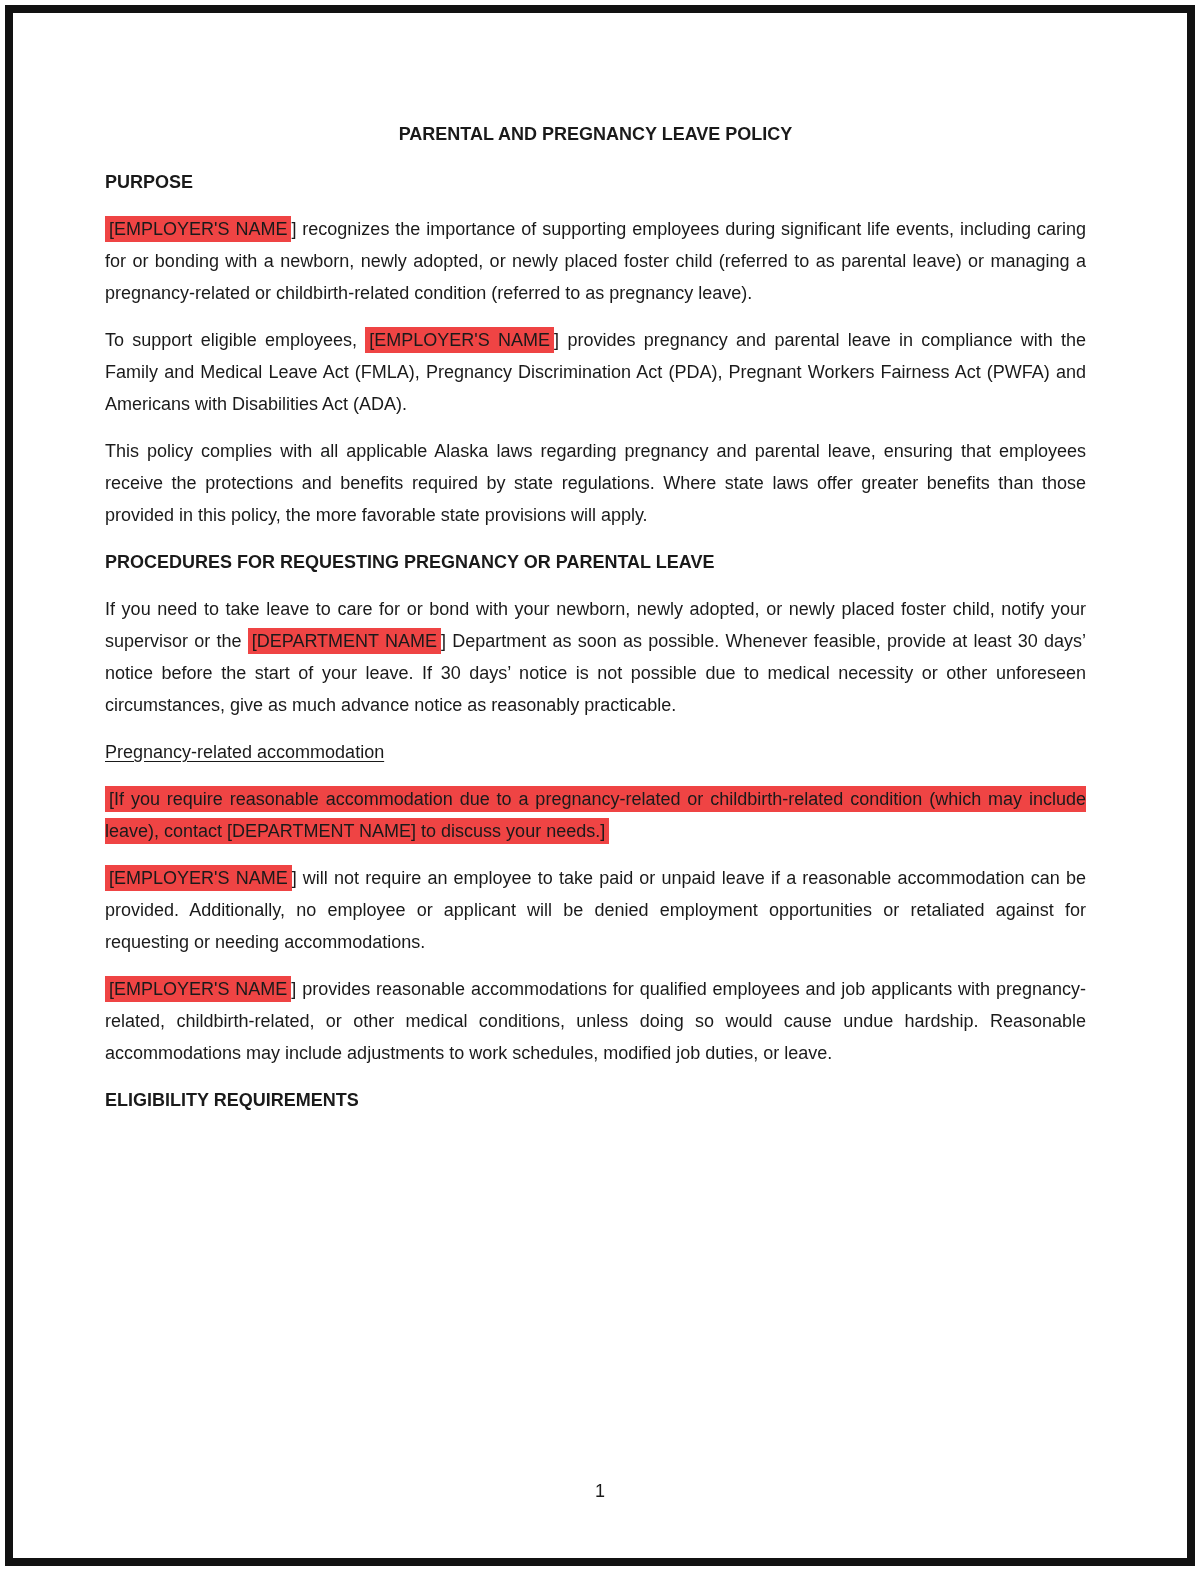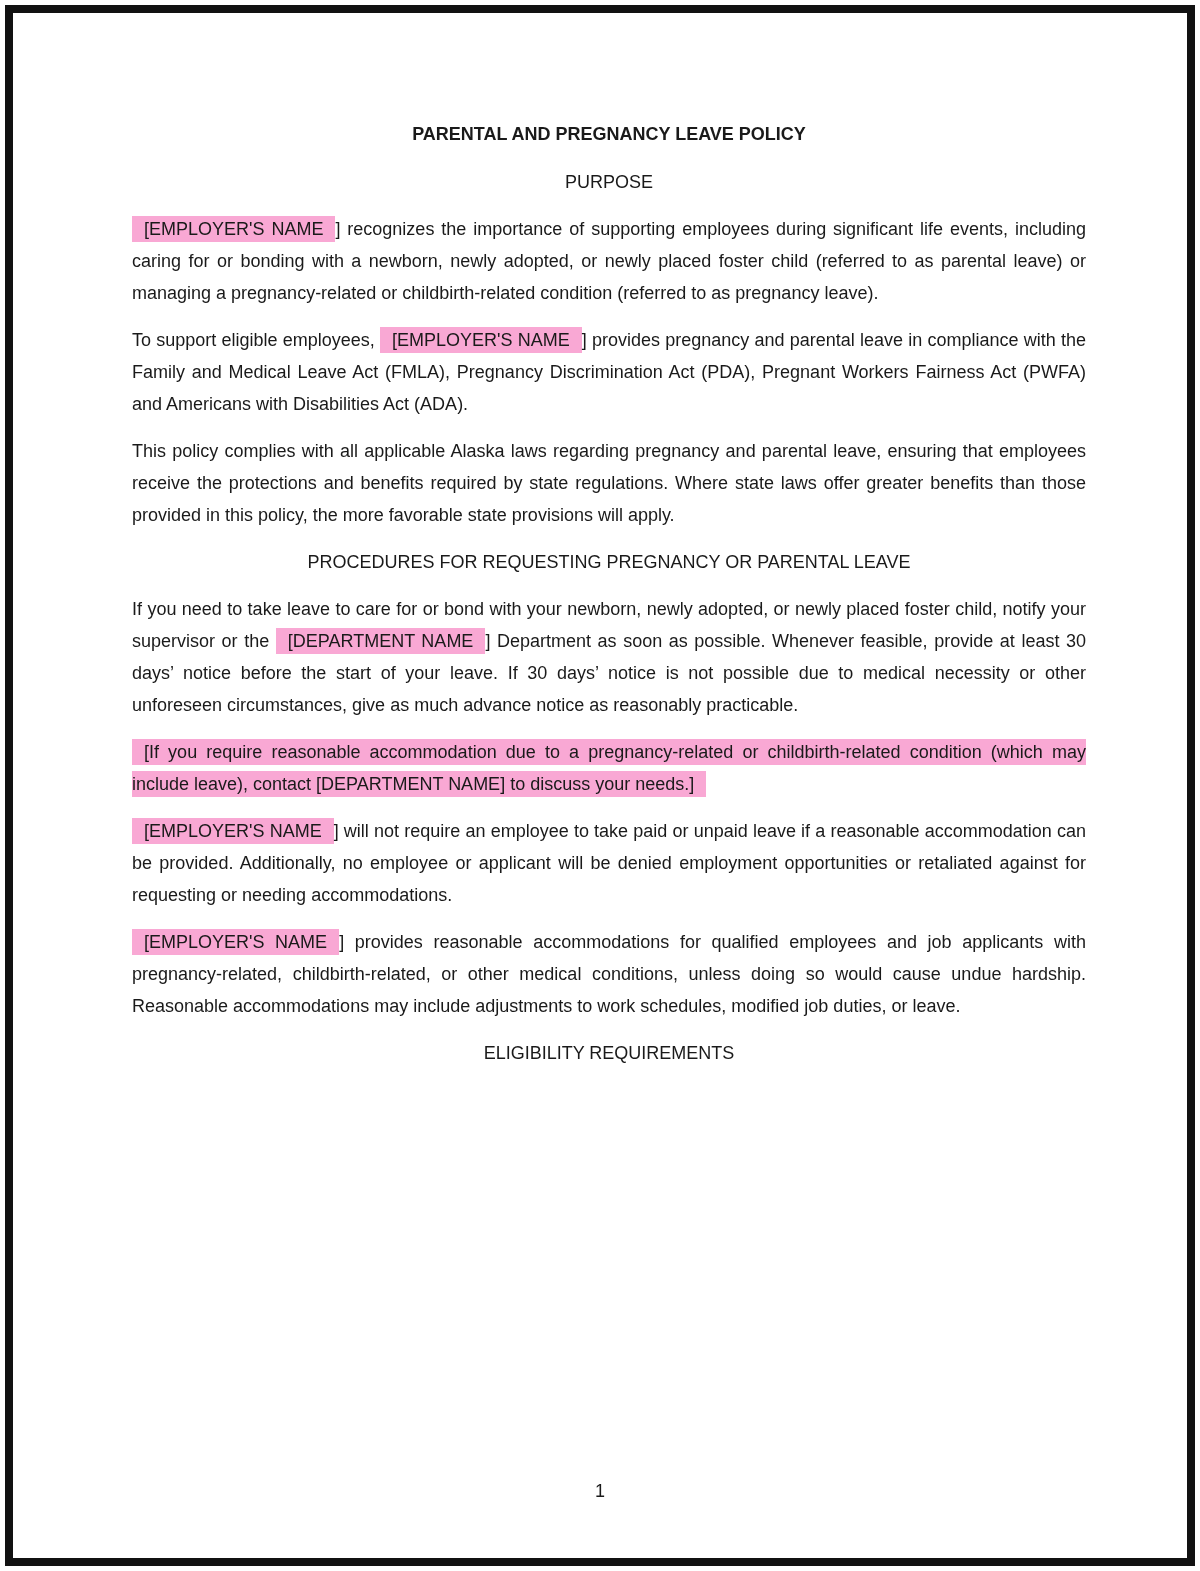--- a/index.html
+++ b/index.html
@@ -19,55 +19,55 @@
     left: 5px;
     top: 5px;
     right: 5px;
     bottom: 5px;
     border: 8px solid #111111;
     background: #ffffff;
     box-sizing: border-box;
   }
   .doc-content {
     position: absolute;
-    left: 119px;
+    left: 92px;
     right: 101px;
     top: 105px;
   }
   .title {
     font-size: 18px;
     line-height: 32px;
     font-weight: bold;
     text-align: center;
     margin: 0 0 16px 0;
   }
   .heading {
     font-size: 18px;
     line-height: 32px;
-    font-weight: normal;
-    text-align: center;
+    font-weight: bold;
+    text-align: left;
     margin: 0 0 15px 0;
   }
   .subheading {
     font-size: 18px;
     line-height: 32px;
     font-weight: normal;
     text-decoration: underline;
     text-underline-offset: 3px;
     margin: 0 0 15px 0;
   }
   .para {
     font-size: 18px;
     line-height: 32px;
     text-align: justify;
     margin: 0 0 15px 0;
   }
   .hl {
-    background: #f9a8d4;
-    padding: 3px 12px;
+    background: #ef4444;
+    padding: 3px 4px;
   }
   .page-footer {
     position: absolute;
     top: 1462px;
     left: 0;
     width: 100%;
     text-align: center;
     font-size: 18px;
     line-height: 32px;
     color: #1a1a1a;
@@ -79,20 +79,21 @@
 <div class="page-frame">
   <div class="doc-content">
     <div class="title">PARENTAL AND PREGNANCY LEAVE POLICY</div>
     <div id="blocks-root">
         <div class="heading">PURPOSE</div>
         <p class="para"><span class="hl">[EMPLOYER'S NAME</span><span>] recognizes the importance of supporting employees during significant life events, including caring for or bonding with a newborn, newly adopted, or newly placed foster child (referred to as parental leave) or managing a pregnancy-related or childbirth-related condition (referred to as pregnancy leave).</span></p>
         <p class="para"><span>To support eligible employees, </span><span class="hl">[EMPLOYER'S NAME</span><span>] provides pregnancy and parental leave in compliance with the Family and Medical Leave Act (FMLA), Pregnancy Discrimination Act (PDA), Pregnant Workers Fairness Act (PWFA) and Americans with Disabilities Act (ADA).</span></p>
         <p class="para"><span>This policy complies with all applicable Alaska laws regarding pregnancy and parental leave, ensuring that employees receive the protections and benefits required by state regulations. Where state laws offer greater benefits than those provided in this policy, the more favorable state provisions will apply.</span></p>
         <div class="heading">PROCEDURES FOR REQUESTING PREGNANCY OR PARENTAL LEAVE</div>
         <p class="para"><span>If you need to take leave to care for or bond with your newborn, newly adopted, or newly placed foster child, notify your supervisor or the </span><span class="hl">[DEPARTMENT NAME</span><span>] Department as soon as possible. Whenever feasible, provide at least 30 days’ notice before the start of your leave. If 30 days’ notice is not possible due to medical necessity or other unforeseen circumstances, give as much advance notice as reasonably practicable.</span></p>
+        <div class="subheading">Pregnancy-related accommodation</div>
         <p class="para"><span class="hl">[If you require reasonable accommodation due to a pregnancy-related or childbirth-related condition (which may include leave), contact [DEPARTMENT NAME] to discuss your needs.]</span></p>
         <p class="para"><span class="hl">[EMPLOYER'S NAME</span><span>] will not require an employee to take paid or unpaid leave if a reasonable accommodation can be provided. Additionally, no employee or applicant will be denied employment opportunities or retaliated against for requesting or needing accommodations.</span></p>
         <p class="para"><span class="hl">[EMPLOYER'S NAME</span><span>] provides reasonable accommodations for qualified employees and job applicants with pregnancy-related, childbirth-related, or other medical conditions, unless doing so would cause undue hardship. Reasonable accommodations may include adjustments to work schedules, modified job duties, or leave.</span></p>
         <div class="heading">ELIGIBILITY REQUIREMENTS</div>
       </div>
   </div>
   <div class="page-footer">1</div>
 </div>
 
 </body></html>

